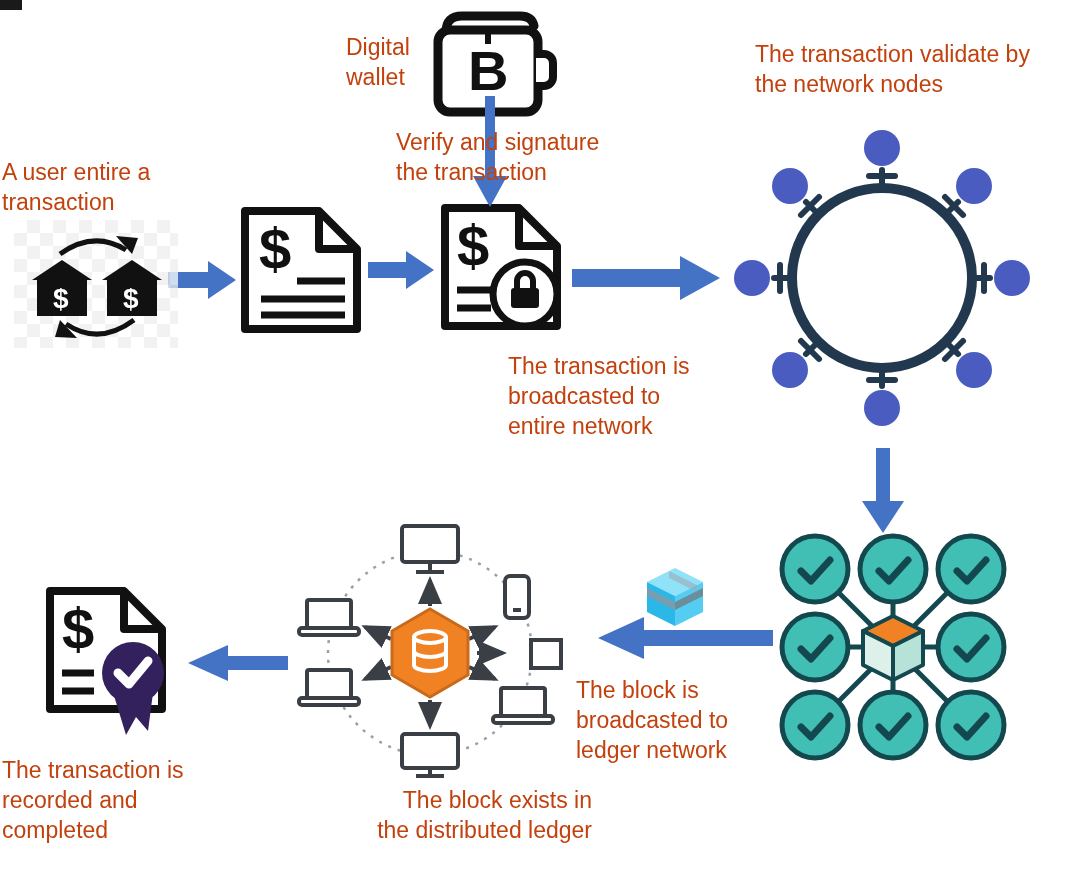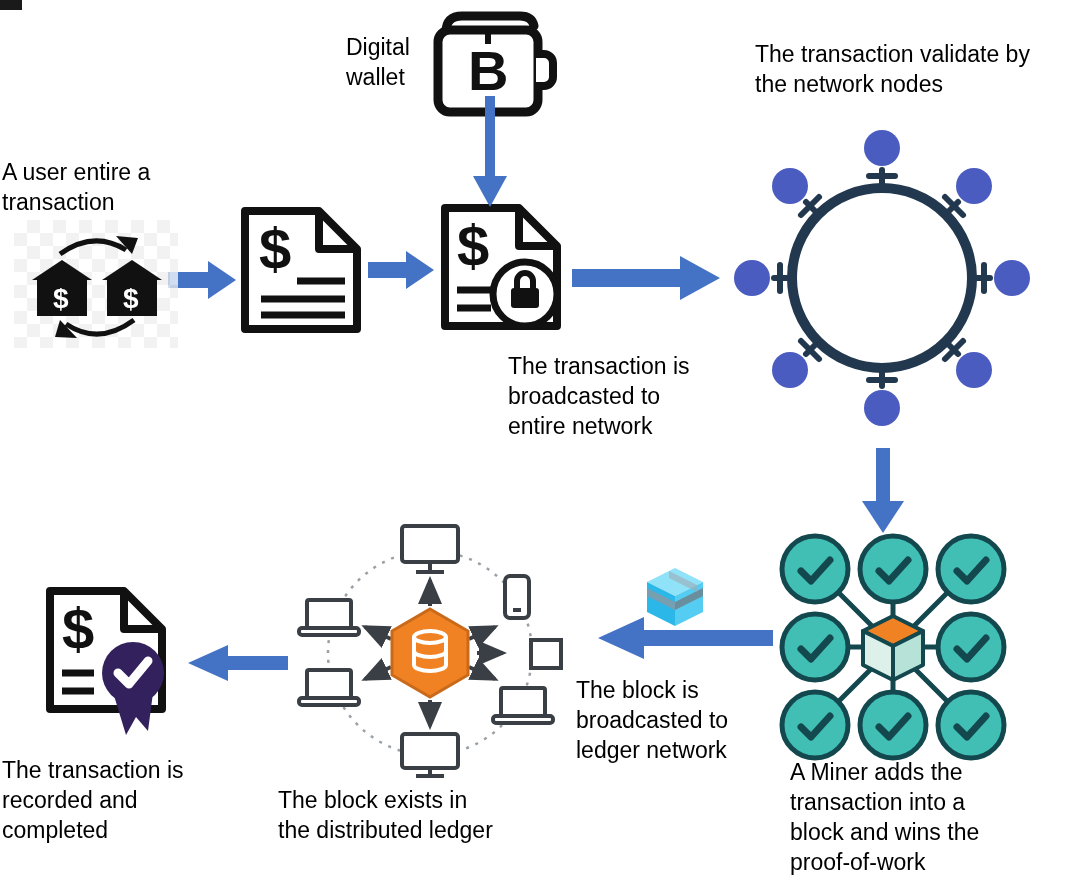--- a/index.html
+++ b/index.html
@@ -8,54 +8,52 @@
   #canvas {
     position:relative; width:1080px; height:888px;
     background:#ffffff; overflow:hidden;
   }
   .abs { position:absolute; }
   .label {
     position:absolute;
     white-space:pre-line;
     font-size:23px;
     line-height:1.3;
-    color:#000000;
+    color:#c2410c;
   }
   .checker {
     background-image: conic-gradient(#ededed 25%, #ffffff 0 50%, #ededed 0 75%, #ffffff 0);
     background-size: 26px 26px;
     opacity:.75;
   }
   .artifact { background:#1a1a1a; }
   svg { display:block; }
 </style>
 </head>
 <body>
 
 <div id="canvas">
 
   <div class="abs artifact" style="left:0;top:0;width:22px;height:10px;"></div>
 
   <div class="label" style="left:2px;top:158px;width:190px;">A user entire a
 transaction</div>
   <div class="label" style="left:346px;top:33px;width:90px;">Digital
 wallet</div>
+  <div class="label" style="left:396px;top:128px;width:250px;z-index:3;">Verify and signature
+the transaction</div>
   <div class="label" style="left:755px;top:40px;width:330px;">The transaction validate by
 the network nodes</div>
   <div class="label" style="left:508px;top:352px;width:220px;">The transaction is
 broadcasted to
 entire network</div>
-  <div class="label" style="left:790px;top:758px;width:240px;">A Miner adds the
-transaction into a
-block and wins the
-proof-of-work</div>
   <div class="label" style="left:576px;top:676px;width:210px;">The block is
 broadcasted to
 ledger network</div>
-  <div class="label" style="left:278px;top:786px;width:290px;">The block exists in
+  <div class="label" style="left:302px;top:786px;width:290px;text-align:right;">The block exists in
 the distributed ledger</div>
   <div class="label" style="left:2px;top:756px;width:230px;">The transaction is
 recorded and
 completed</div>
 
   <div class="abs" style="left:168px;top:258px;">
     <svg width="68" height="44" viewBox="0 0 68 44">
         <polygon points="0,14 40,14 40,3 68,22 40,41 40,30 0,30" fill="#4472C4"></polygon>
       </svg>
   </div>

